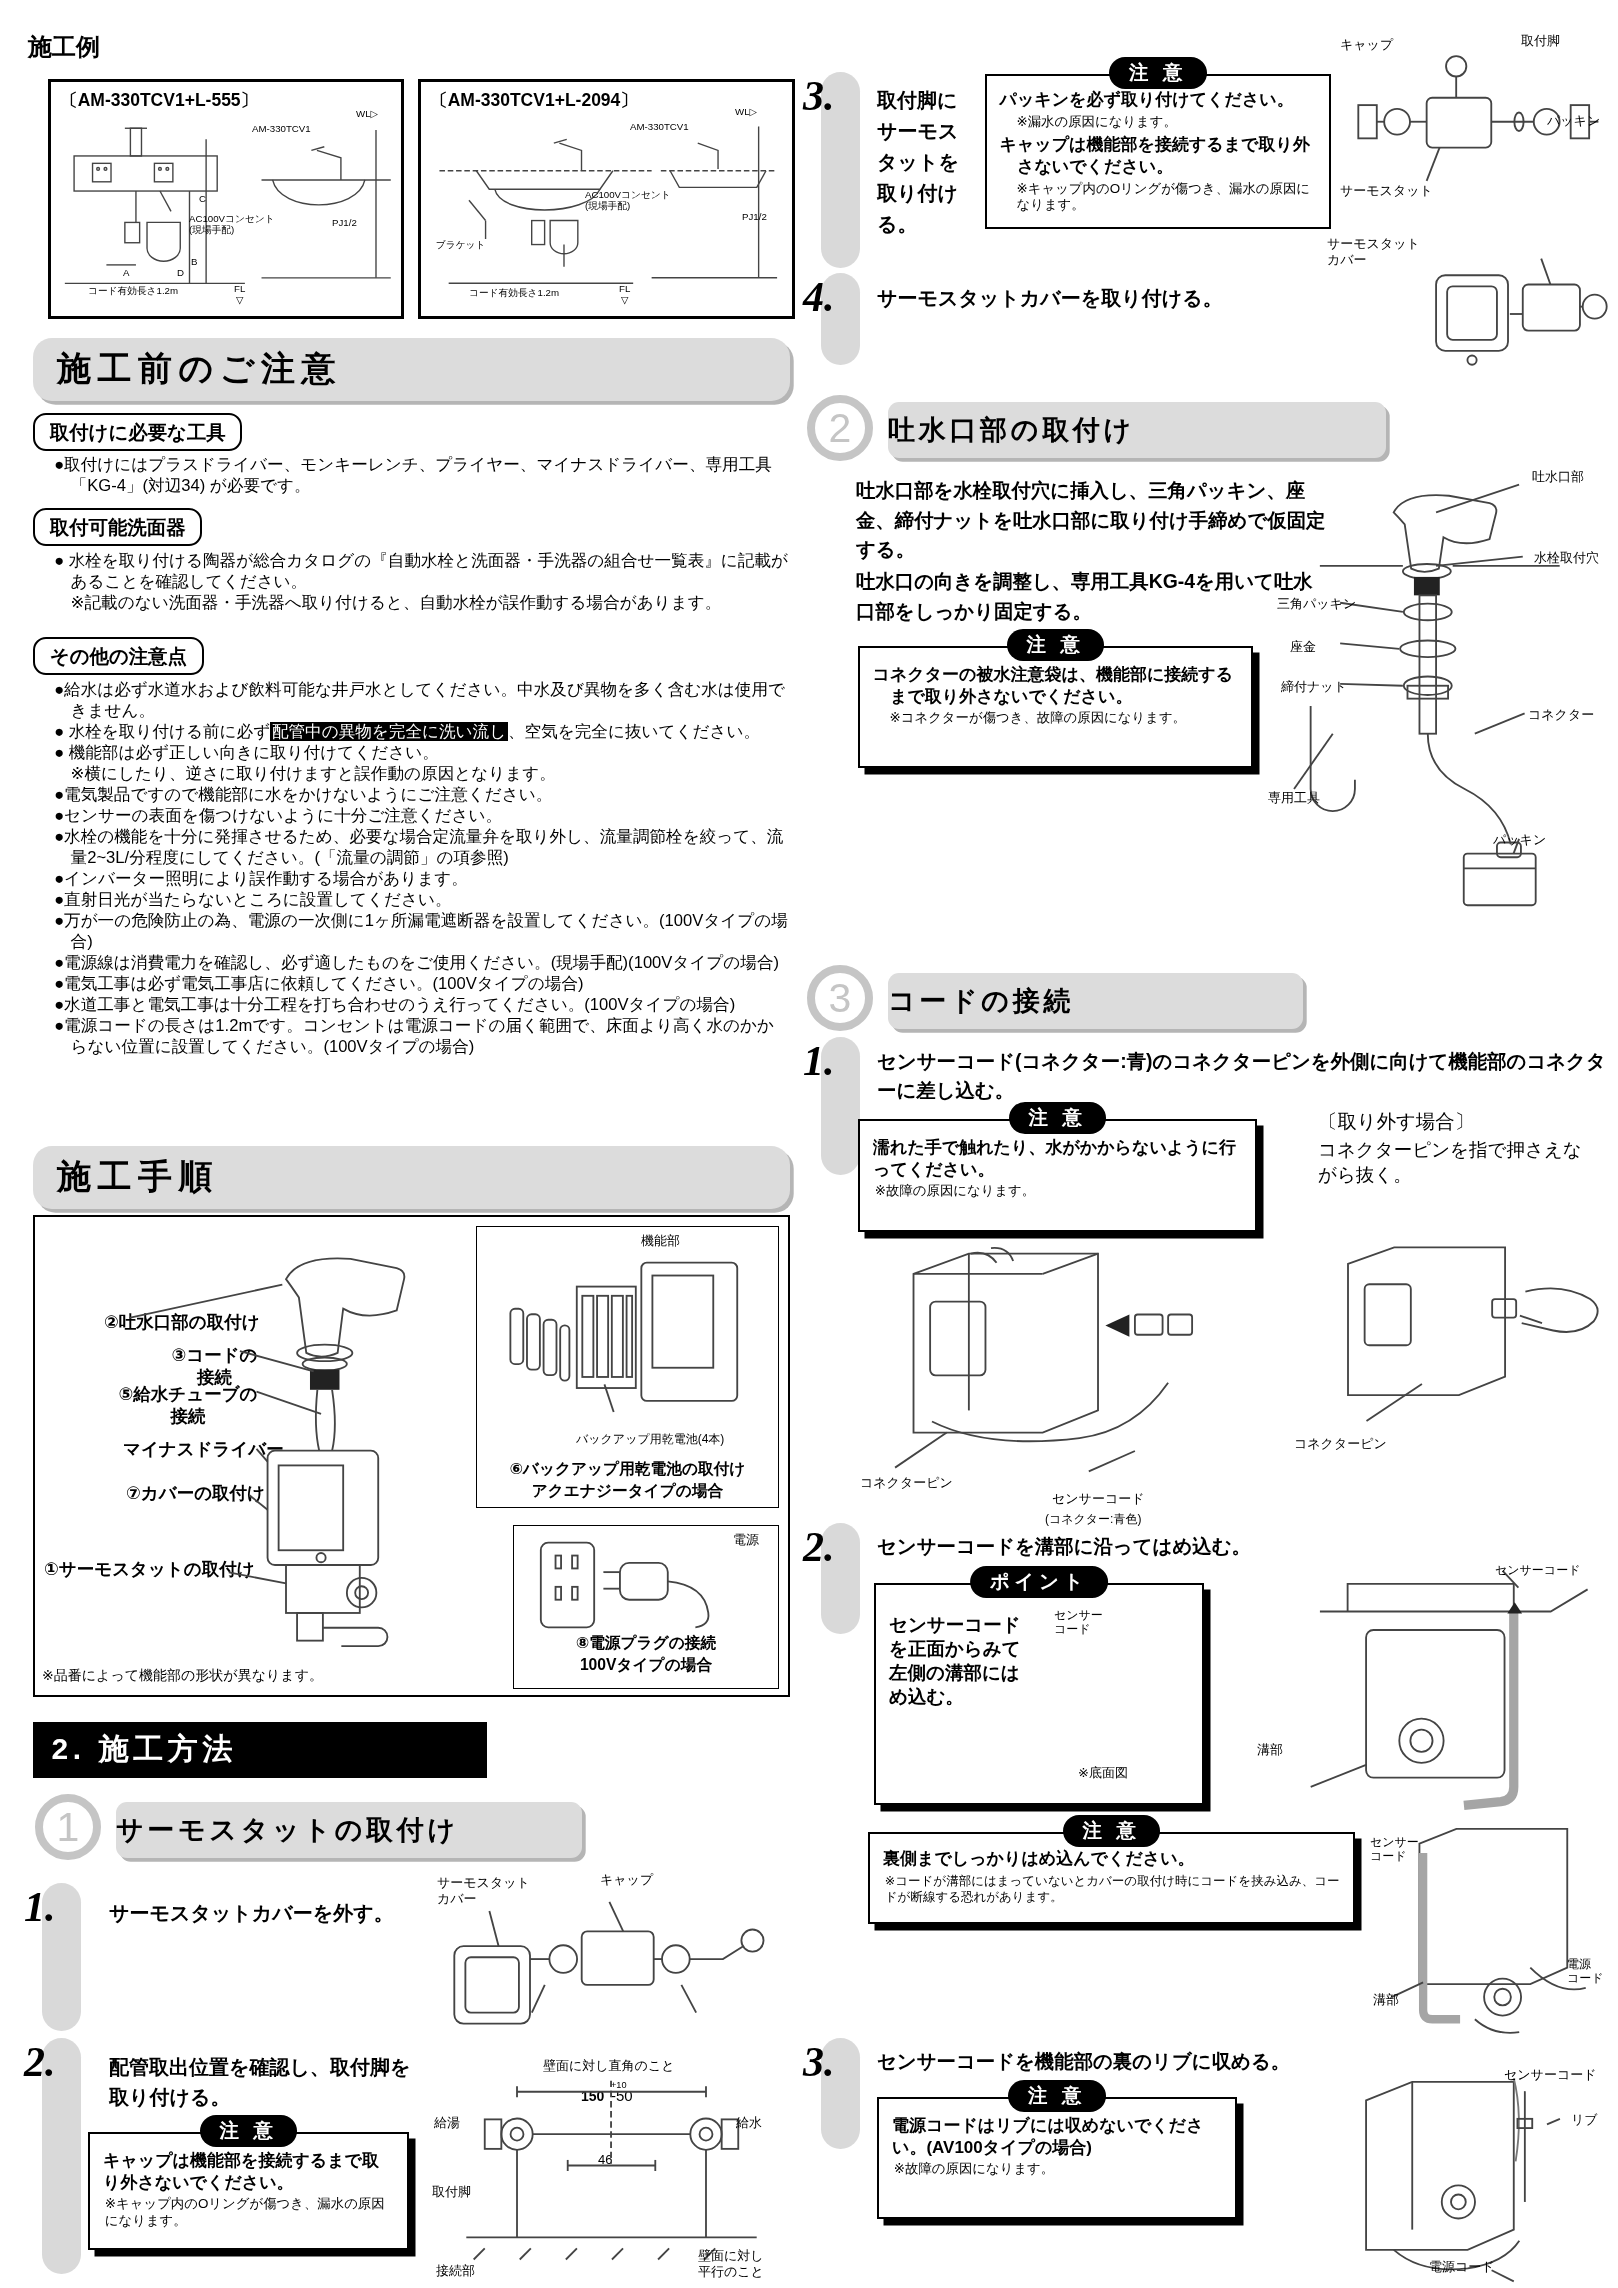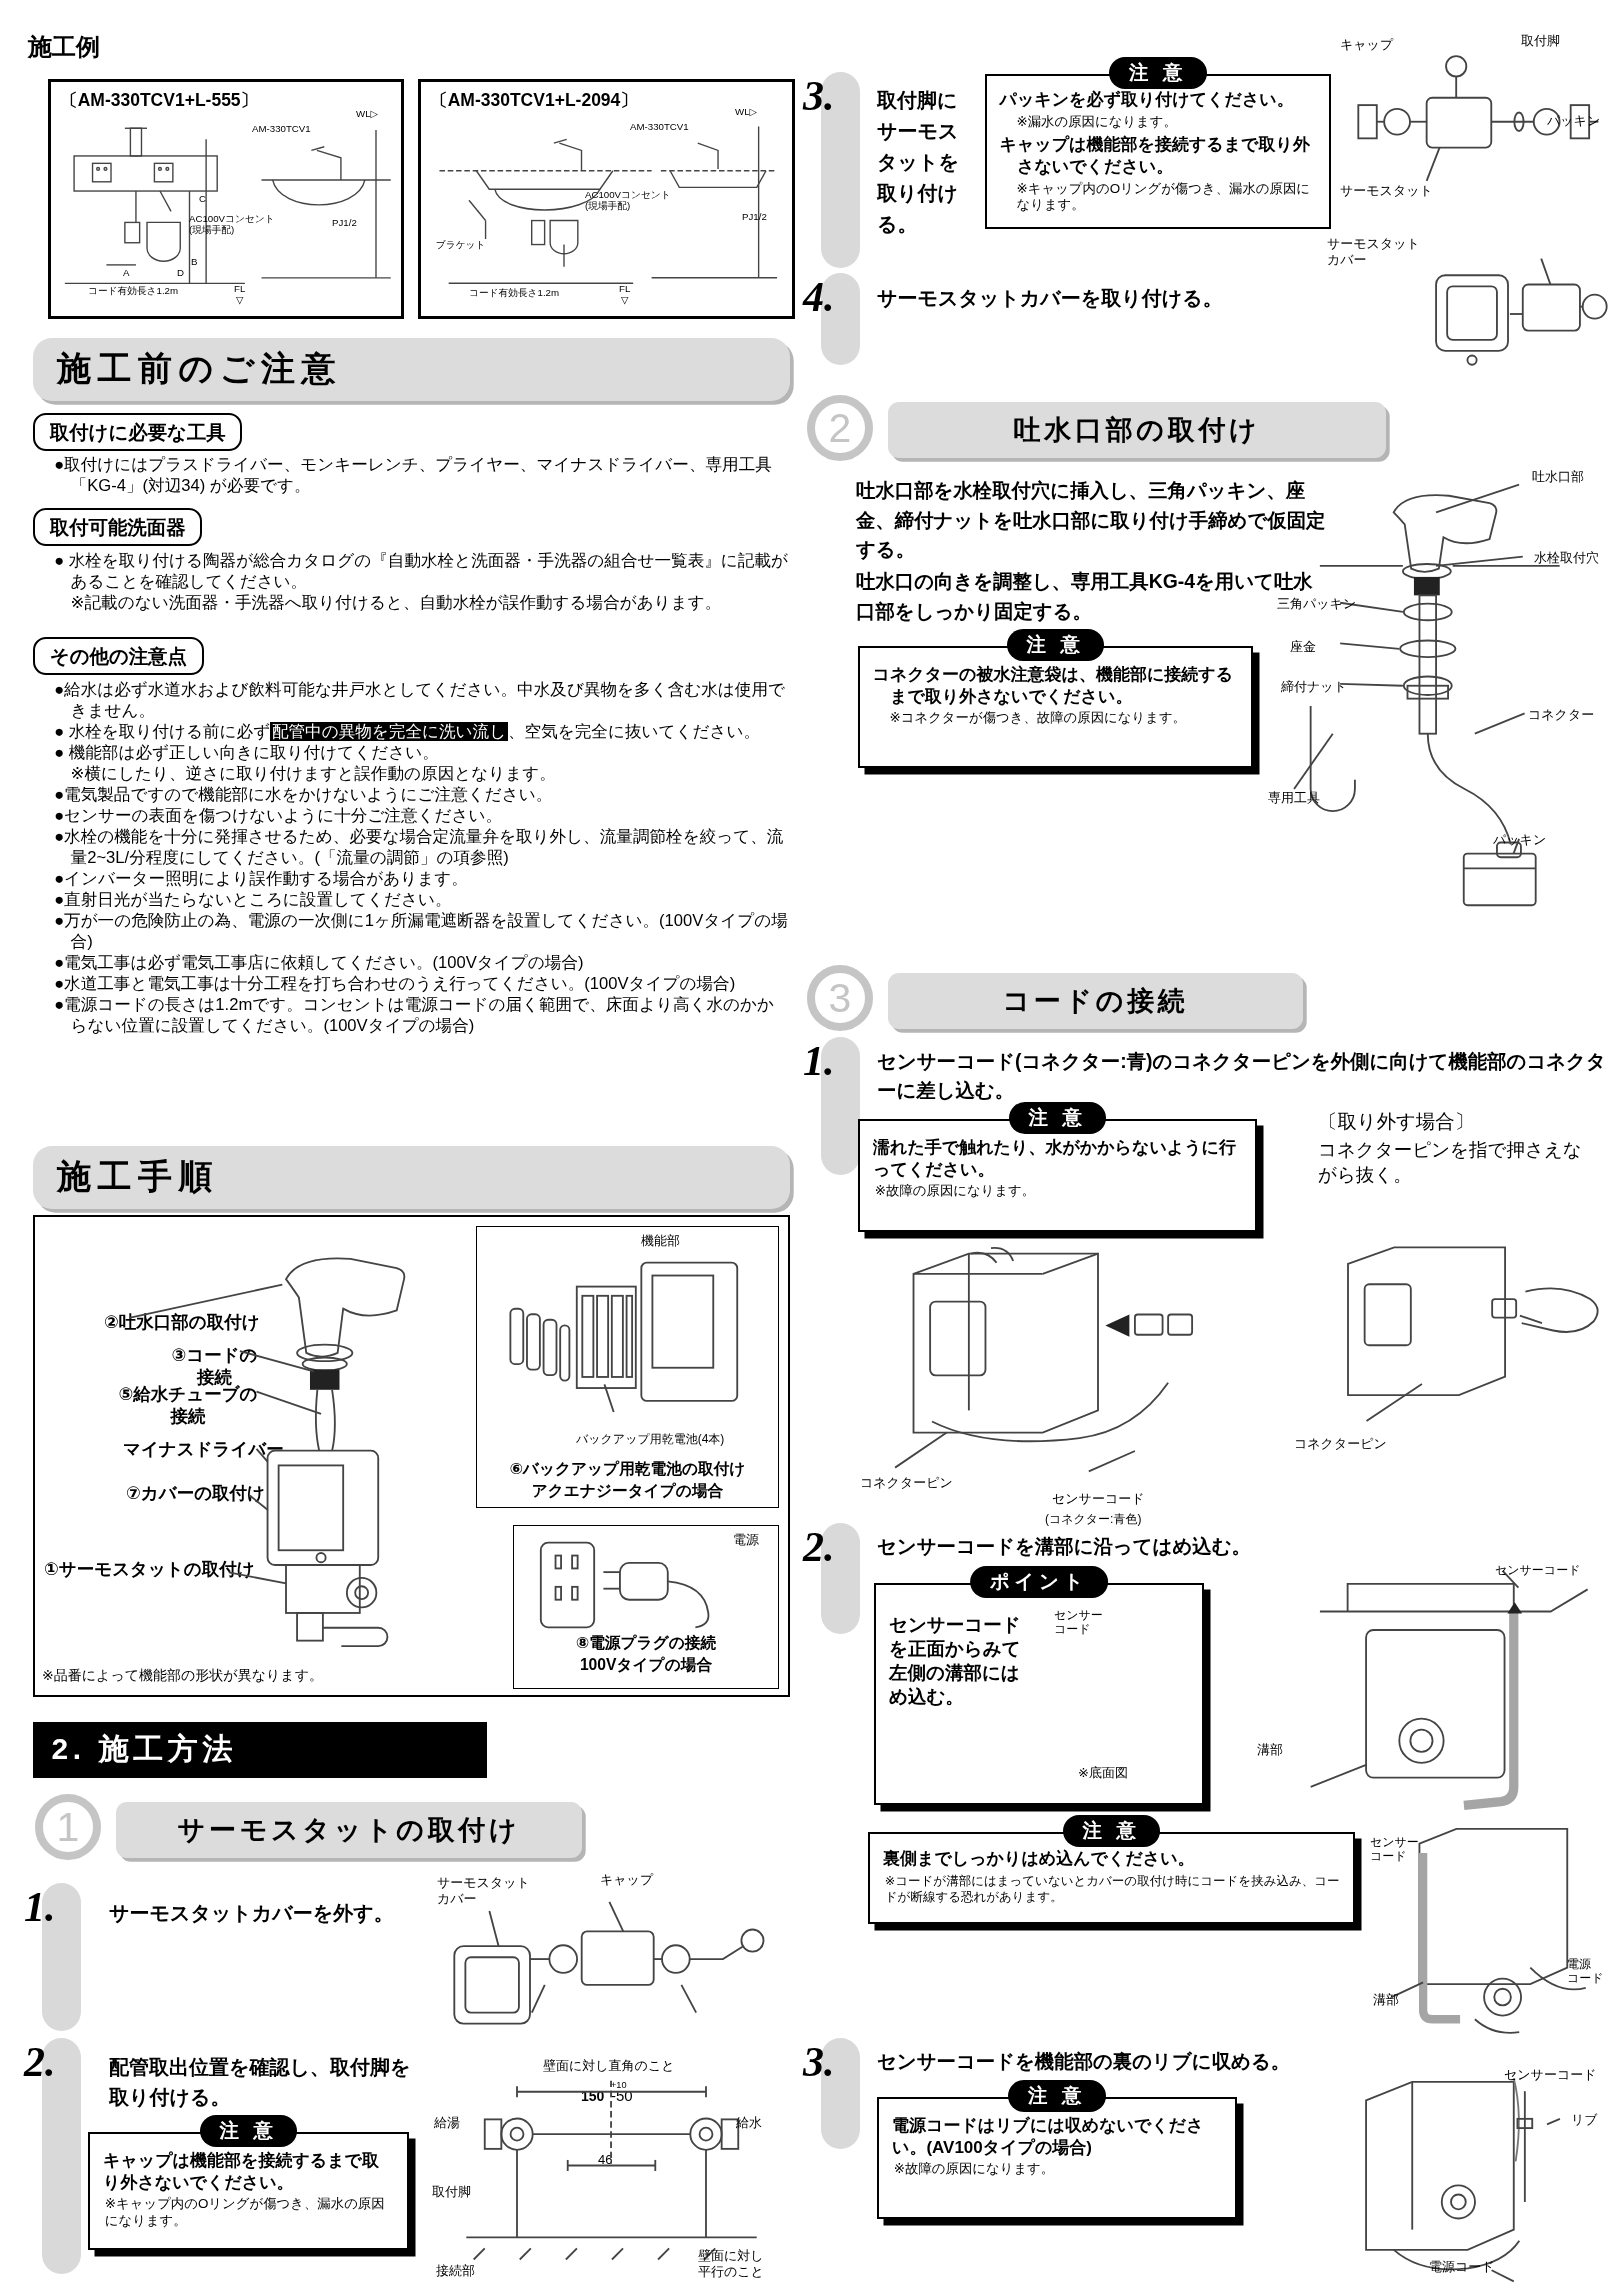--- a/index.html
+++ b/index.html
@@ -6,21 +6,21 @@
   html,body{background:#fff}
   body{width:1619px;height:2289px;position:relative;color:#000;
        font-family:"Liberation Sans","DejaVu Sans",sans-serif;overflow:hidden}
   .abs{position:absolute}
   .pl{white-space:pre-line}
   .ctr{text-align:center}
   
   .hdr{background:#dcdcdc;border-radius:19px;box-shadow:3.7px 3.7px 0 #b5b5b5;
        font-size:34px;font-weight:bold;letter-spacing:6.5px;padding:8.3px 0 8.3px 24px}
   .nhead{background:#dcdcdc;border-radius:11px;box-shadow:3.7px 3.7px 0 #b5b5b5;
-       font-size:27px;font-weight:bold;letter-spacing:3.7px;text-align:center;padding:10px 0}
+       font-size:27px;font-weight:bold;letter-spacing:3.7px;text-align:left;padding:10px 0}
   .blackbar{background:#000;color:#fff;font-size:30px;font-weight:bold;
        letter-spacing:4.6px;padding:7.4px 0 7.4px 18.5px}
   .ncircle{width:66px;height:66px;border:8.3px solid #c5c5c5;border-radius:50%;
        color:#c5c5c5;font-size:41px;display:flex;align-items:center;justify-content:center;background:#fff}
   
   .tag{display:inline-block;border:2.8px solid #000;border-radius:13px;background:#fff;
        font-size:19.4px;font-weight:bold;padding:3.7px 14.8px}
   
   .bullets{font-size:16.6px;line-height:21px;list-style:none}
   .bullets li{text-indent:-16.6px;padding-left:16.6px}
@@ -156,20 +156,21 @@
   <li>
     <span>機能部は必ず正しい向きに取り付けてください。</span>
     <div class="subnote">※横にしたり、逆さに取り付けますと誤作動の原因となります。</div>
   </li>
   <li>電気製品ですので機能部に水をかけないようにご注意ください。</li>
   <li>センサーの表面を傷つけないように十分ご注意ください。</li>
   <li>水栓の機能を十分に発揮させるため、必要な場合定流量弁を取り外し、流量調節栓を絞って、流量2~3L/分程度にしてください。(「流量の調節」の項参照)</li>
   <li>インバーター照明により誤作動する場合があります。</li>
   <li>直射日光が当たらないところに設置してください。</li>
   <li>万が一の危険防止の為、電源の一次側に1ヶ所漏電遮断器を設置してください。(100Vタイプの場合)</li>
+  <li>電源線は消費電力を確認し、必ず適したものをご使用ください。(現場手配)(100Vタイプの場合)</li>
   <li>電気工事は必ず電気工事店に依頼してください。(100Vタイプの場合)</li>
   <li>水道工事と電気工事は十分工程を打ち合わせのうえ行ってください。(100Vタイプの場合)</li>
   <li>電源コードの長さは1.2mです。コンセントは電源コードの届く範囲で、床面より高く水のかからない位置に設置してください。(100Vタイプの場合)</li>
 </ul>
 
 <div class="abs hdr" style="left:33px;top:1146px;width:757px">施工手順</div>
 
 <div class="abs" style="left:33px;top:1215px;width:757px;height:482px;border:2.8px solid #000;background:#fff"></div>
 
 <svg class="draw" style="left:129px;top:1233px" width="314" height="439" viewBox="0 0 340 476" stroke="#444" fill="none" stroke-width="2">

